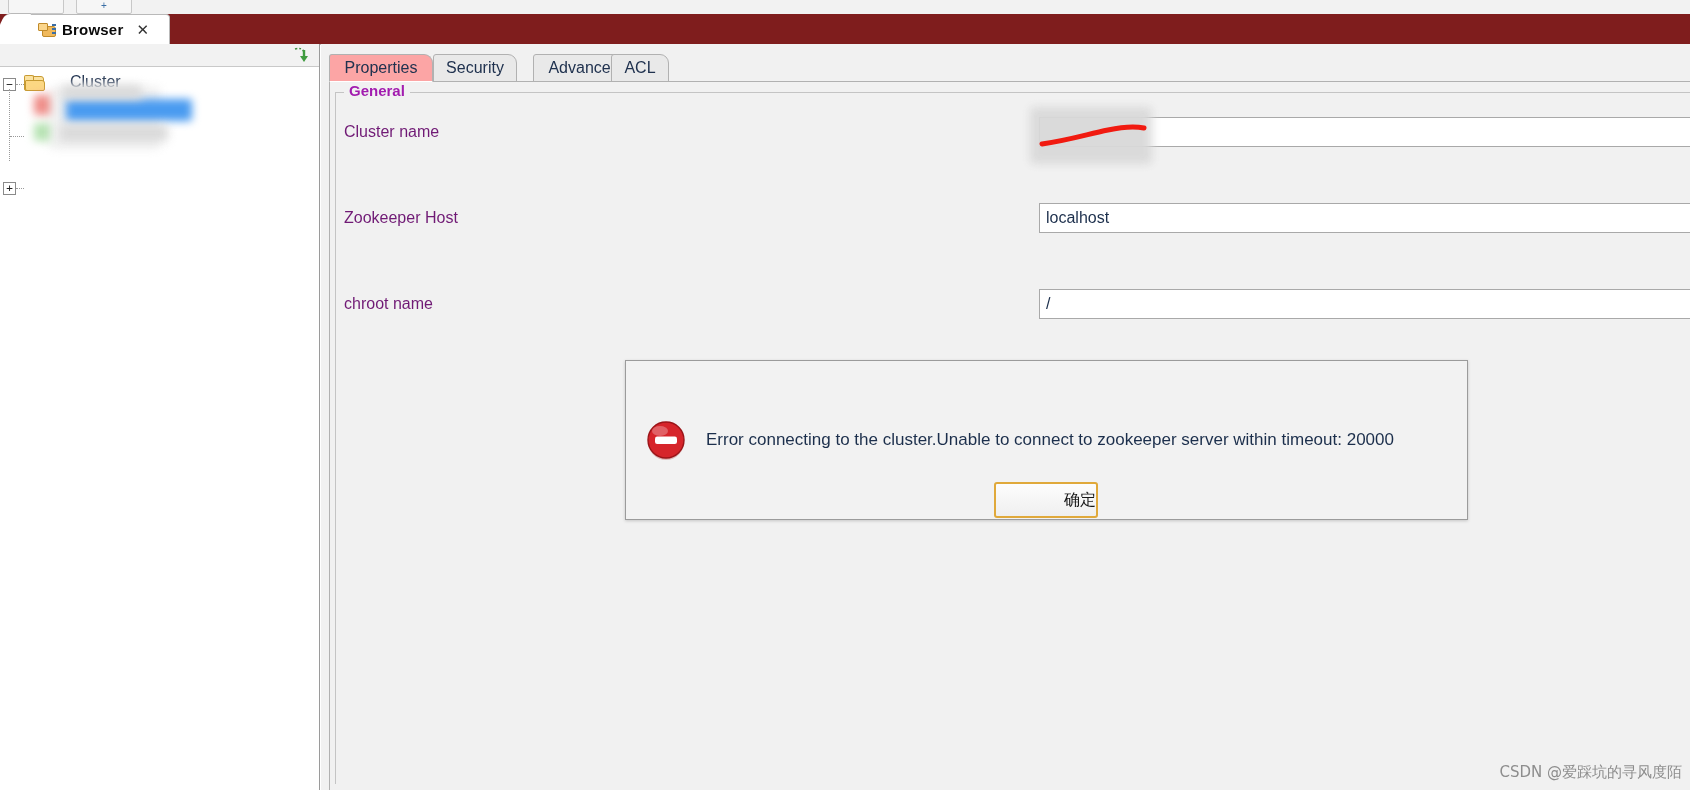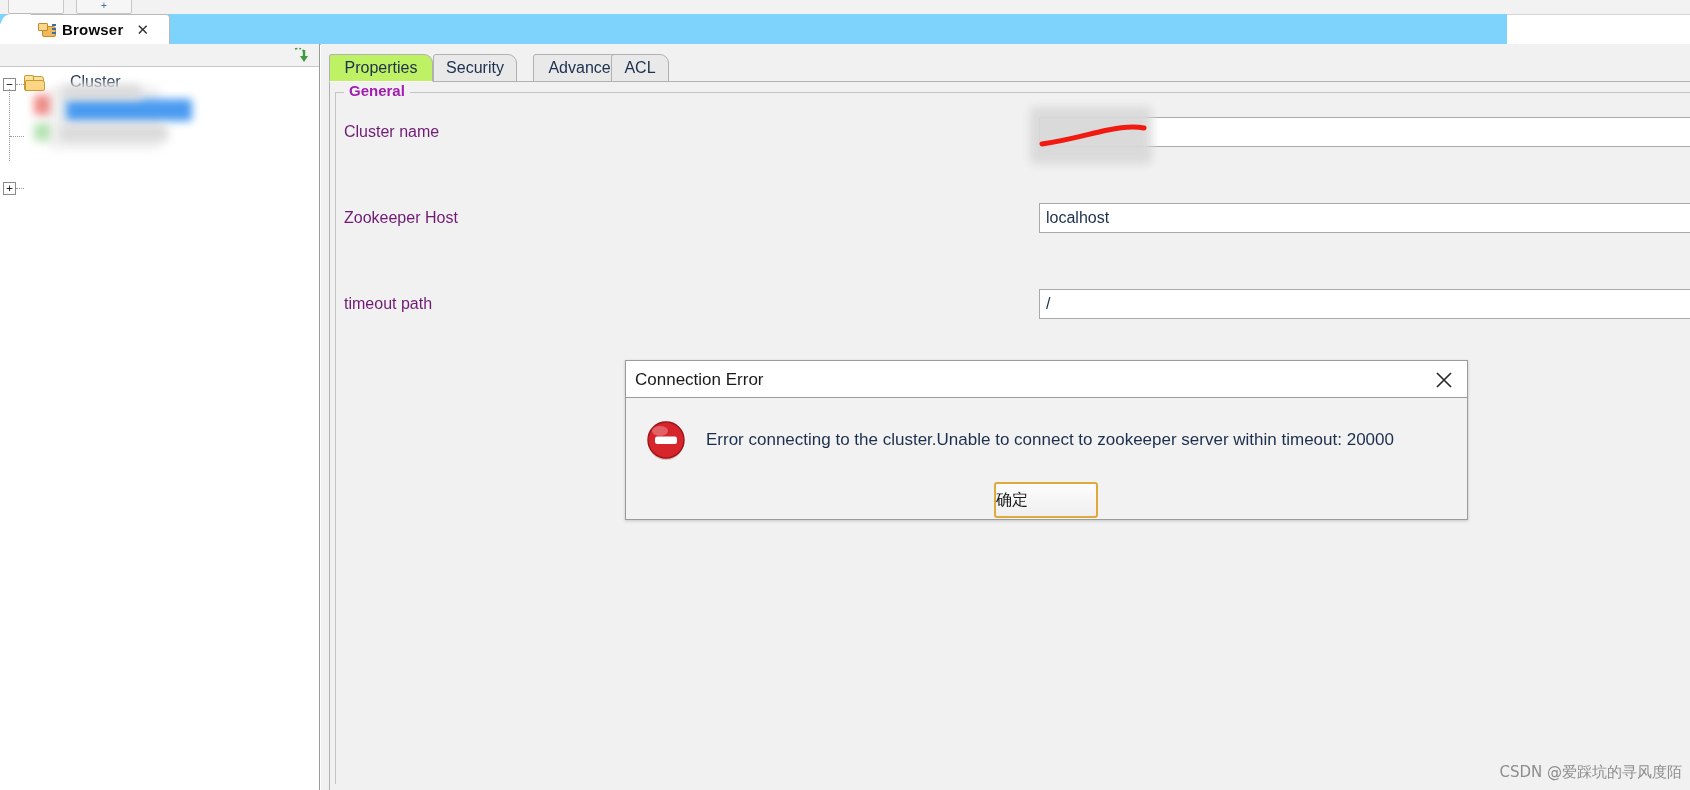--- a/index.html
+++ b/index.html
@@ -22,22 +22,22 @@
   }
   .tb-btn.b1{left:8px;}
   .tb-btn.b2{left:76px;}
   .tb-btn .glyph{
     position:absolute;left:0;right:0;bottom:2px;text-align:center;
     font-size:10px;color:#3a6ea5;line-height:10px;
   }
 
   
   .viewtabbar{
-    position:absolute;left:0;top:14px;width:1507px;height:30px;
-    background:#7dd3fc;border-bottom:1px solid #bfbfbf;
+    position:absolute;left:0;top:14px;width:1690px;height:30px;
+    background:#7f1d1d;border-bottom:1px solid #bfbfbf;
   }
   .viewtab{
     position:absolute;left:10px;top:0px;height:30px;width:160px;
     background:#ffffff;
     border-top:1px solid #b9b9b9;border-right:1px solid #b9b9b9;
     border-top-left-radius:14px;border-top-right-radius:4px;
     box-sizing:border-box;
     display:flex;align-items:center;gap:7px;padding-left:28px;
   }
   .viewtab::before{
@@ -139,21 +139,21 @@
   }
   .etab{
     position:absolute;top:0;height:28px;box-sizing:border-box;
     background:#e9e9e9;border:1px solid #b1b1b1;
     border-top-left-radius:3px;border-top-right-radius:9px;
     display:flex;align-items:center;justify-content:center;
     font-size:16px;color:#20324f;padding:0 10px;
     white-space:nowrap;
   }
   .etab.active{
-    background:#bef264;border-bottom-color:#ffffff;z-index:5;
+    background:#fca5a5;border-bottom-color:#ffffff;z-index:5;
     color:#20324f;
   }
   .tabstrip-line{
     position:absolute;left:8px;top:37px;right:0;height:1px;background:#b1b1b1;
   }
 
   .content{
     position:absolute;left:8px;top:38px;right:0;bottom:0;
     background:#f1f1f1;border-left:1px solid #b1b1b1;border-top:none;
     box-sizing:border-box;
@@ -212,21 +212,21 @@
   }
   .dlg-msg{
     position:absolute;left:80px;top:20px;right:14px;
     font-size:17px;color:#1c2f4c;line-height:44px;white-space:nowrap;
   }
   .dlg-btn{
     position:absolute;left:368px;top:84px;width:104px;height:36px;
     background:linear-gradient(#fdfdfd,#efefef);
     border:2px solid #e0a93b;border-radius:3px;
     box-sizing:border-box;
-    display:flex;align-items:center;justify-content:flex-start;
+    display:flex;align-items:center;justify-content:flex-end;
     font-size:16px;color:#171717;
     font-family:"DejaVu Sans","Liberation Sans",sans-serif;
   }
 
   
   .watermark{
     position:absolute;right:8px;bottom:8px;
     font-size:15px;color:#8d8d8d;
     font-family:"DejaVu Sans","Liberation Sans",sans-serif;
     white-space:nowrap;
@@ -340,41 +340,33 @@
         </div>
 
 
         <div class="frow" style="top:110px;left:0;right:0;">
           <span class="flabel">Zookeeper Host</span>
           <span class="finput" style="left:703px;right:-10px;">localhost</span>
         </div>
 
 
         <div class="frow" style="top:196px;left:0;right:0;">
-          <span class="flabel">timeout path</span>
+          <span class="flabel">chroot name</span>
           <span class="finput" style="left:703px;right:-10px;">/</span>
         </div>
       </div>
     </div>
   </div>
 
   <span class="redact blur-grey" style="left:1030px;top:107px;width:122px;height:57px;"></span>
   <svg class="scribble" style="left:1030px;top:110px;" width="150" height="40">
     <path d="M12 34 C40 30, 58 24, 78 20 C92 17, 104 16, 114 18" stroke="#f11a10" stroke-width="5" fill="none" stroke-linecap="round"></path>
   </svg>
 
   <div class="dialog">
-    <div class="dlg-title">
-      <span class="dlg-title-text">Connection Error</span>
-      <span class="dlg-close">
-        <svg width="22" height="22" viewBox="0 0 22 22">
-          <path d="M4 4 L18 18 M18 4 L4 18" stroke="#2b2b2b" stroke-width="1.7" fill="none"></path>
-        </svg>
-      </span>
-    </div>
     <div class="dlg-body">
       <span class="err-icon">
         <svg width="44" height="44" viewBox="0 0 44 44">
           <ellipse cx="22" cy="24" rx="18" ry="18" fill="#9d0f0f" opacity=".25"></ellipse>
           <circle cx="22" cy="22" r="18" fill="#d6252b"></circle>
           <circle cx="22" cy="22" r="18" fill="none" stroke="#9b1418" stroke-width="1.4"></circle>
           <ellipse cx="16" cy="13" rx="8" ry="5" fill="#ffffff" opacity=".28"></ellipse>
           <rect x="11" y="18.5" width="22" height="7.5" rx="2.2" fill="#ffffff"></rect>
         </svg>
       </span>

